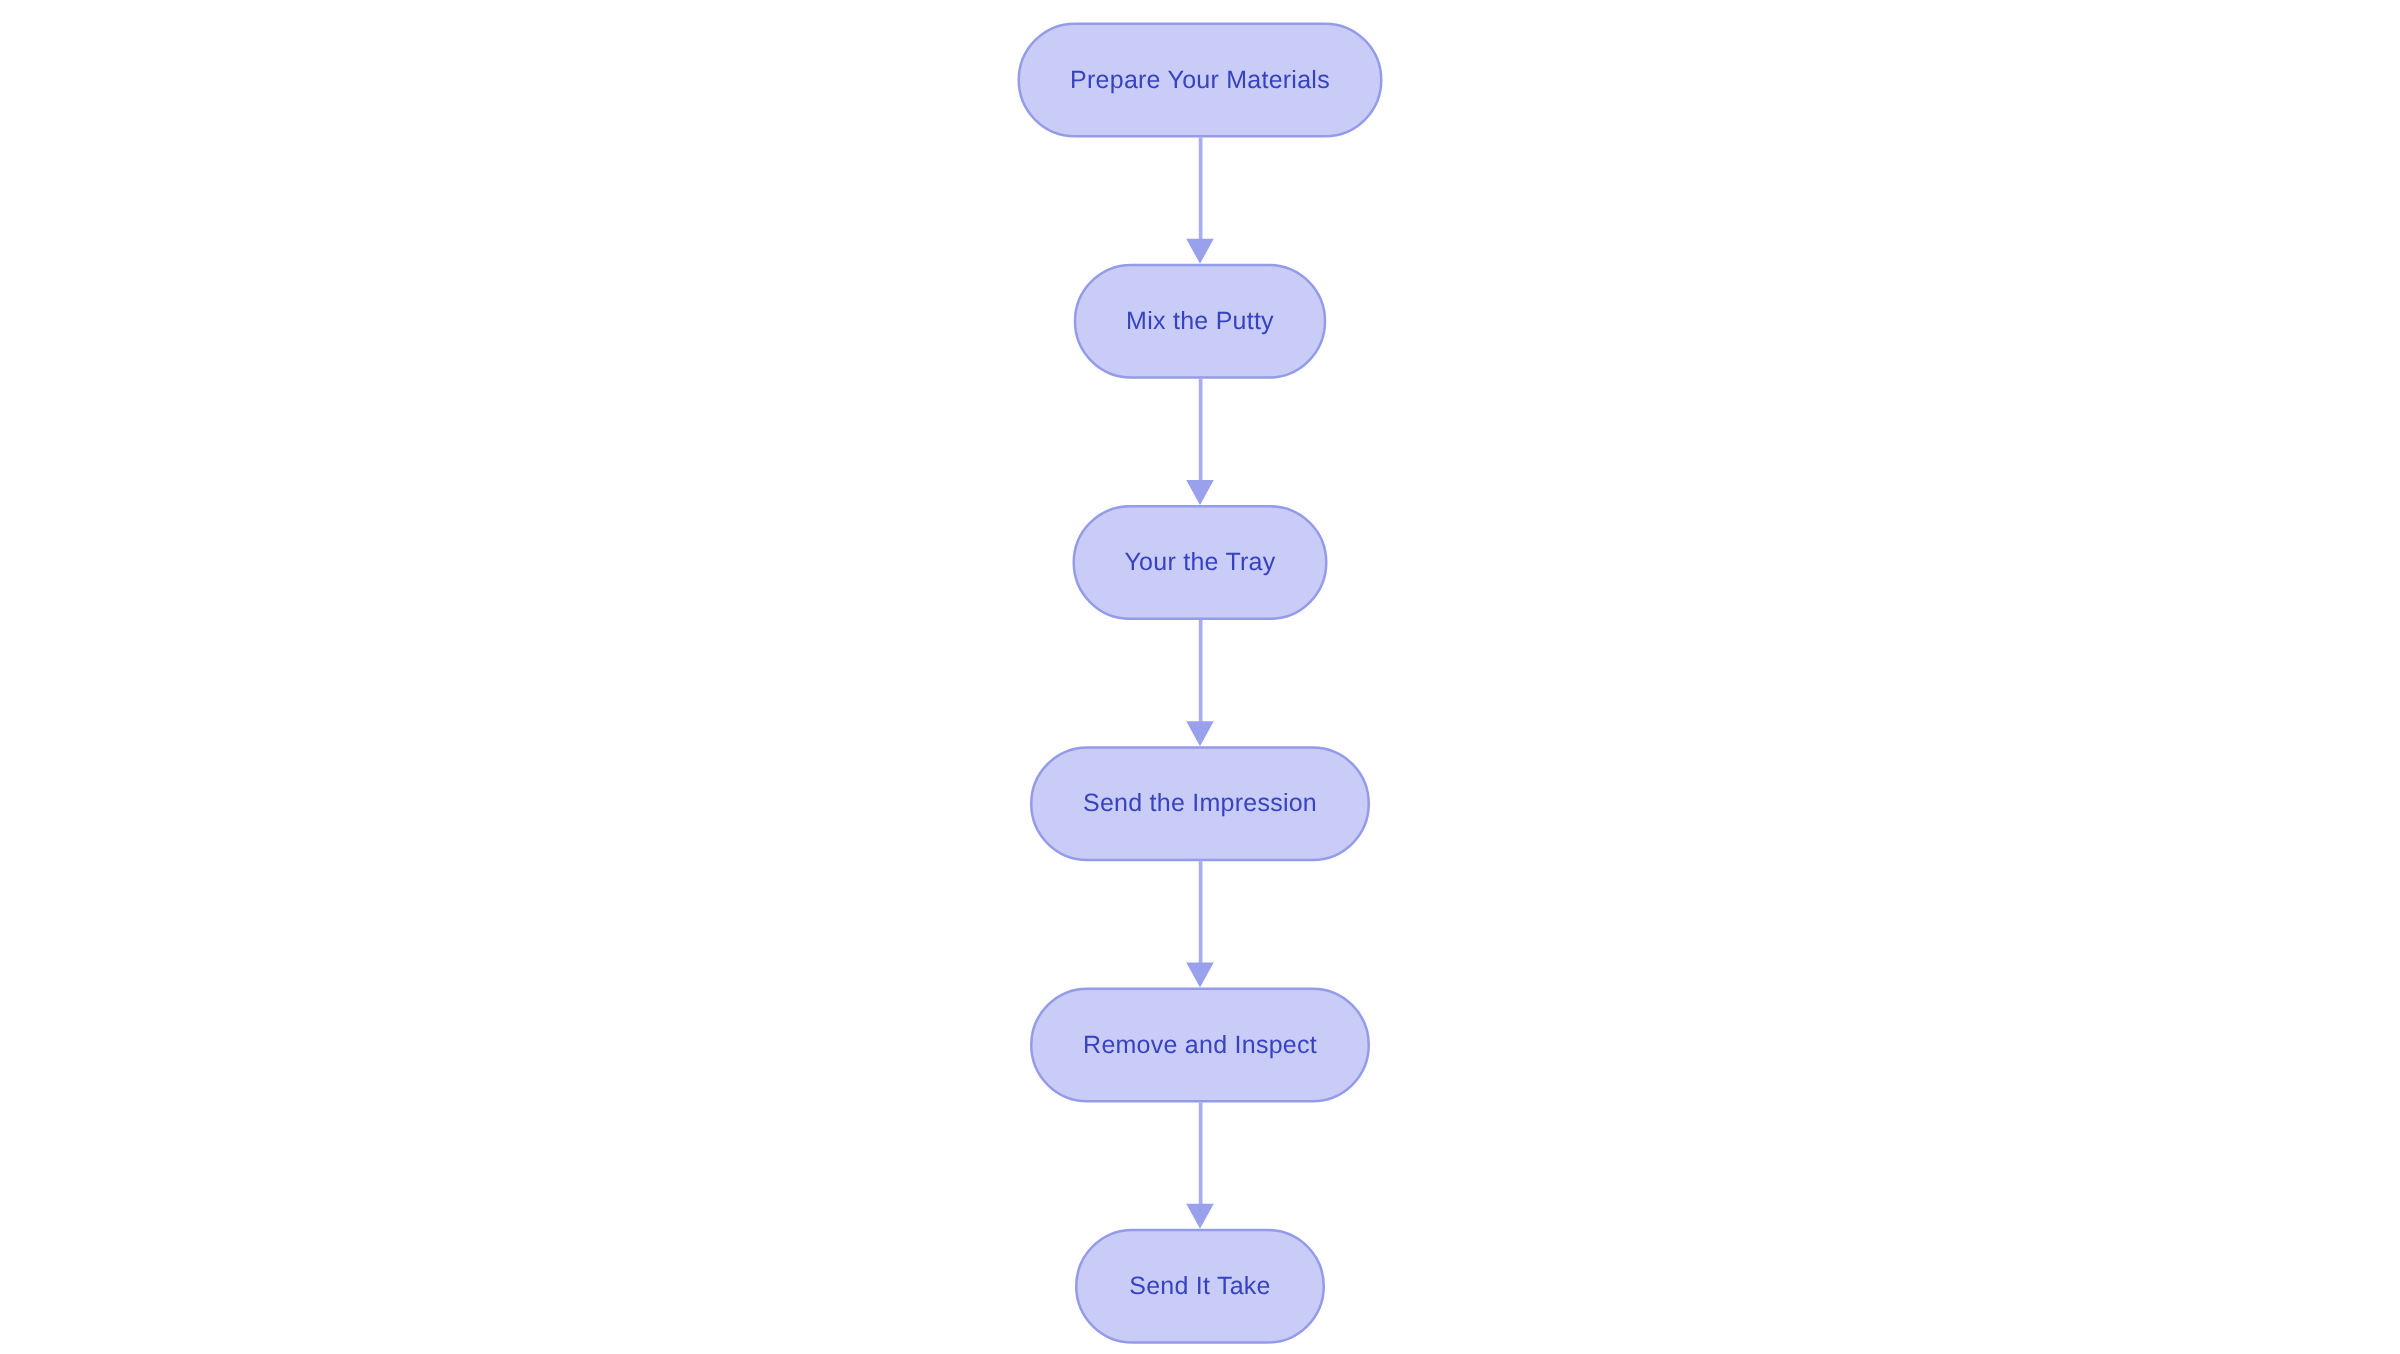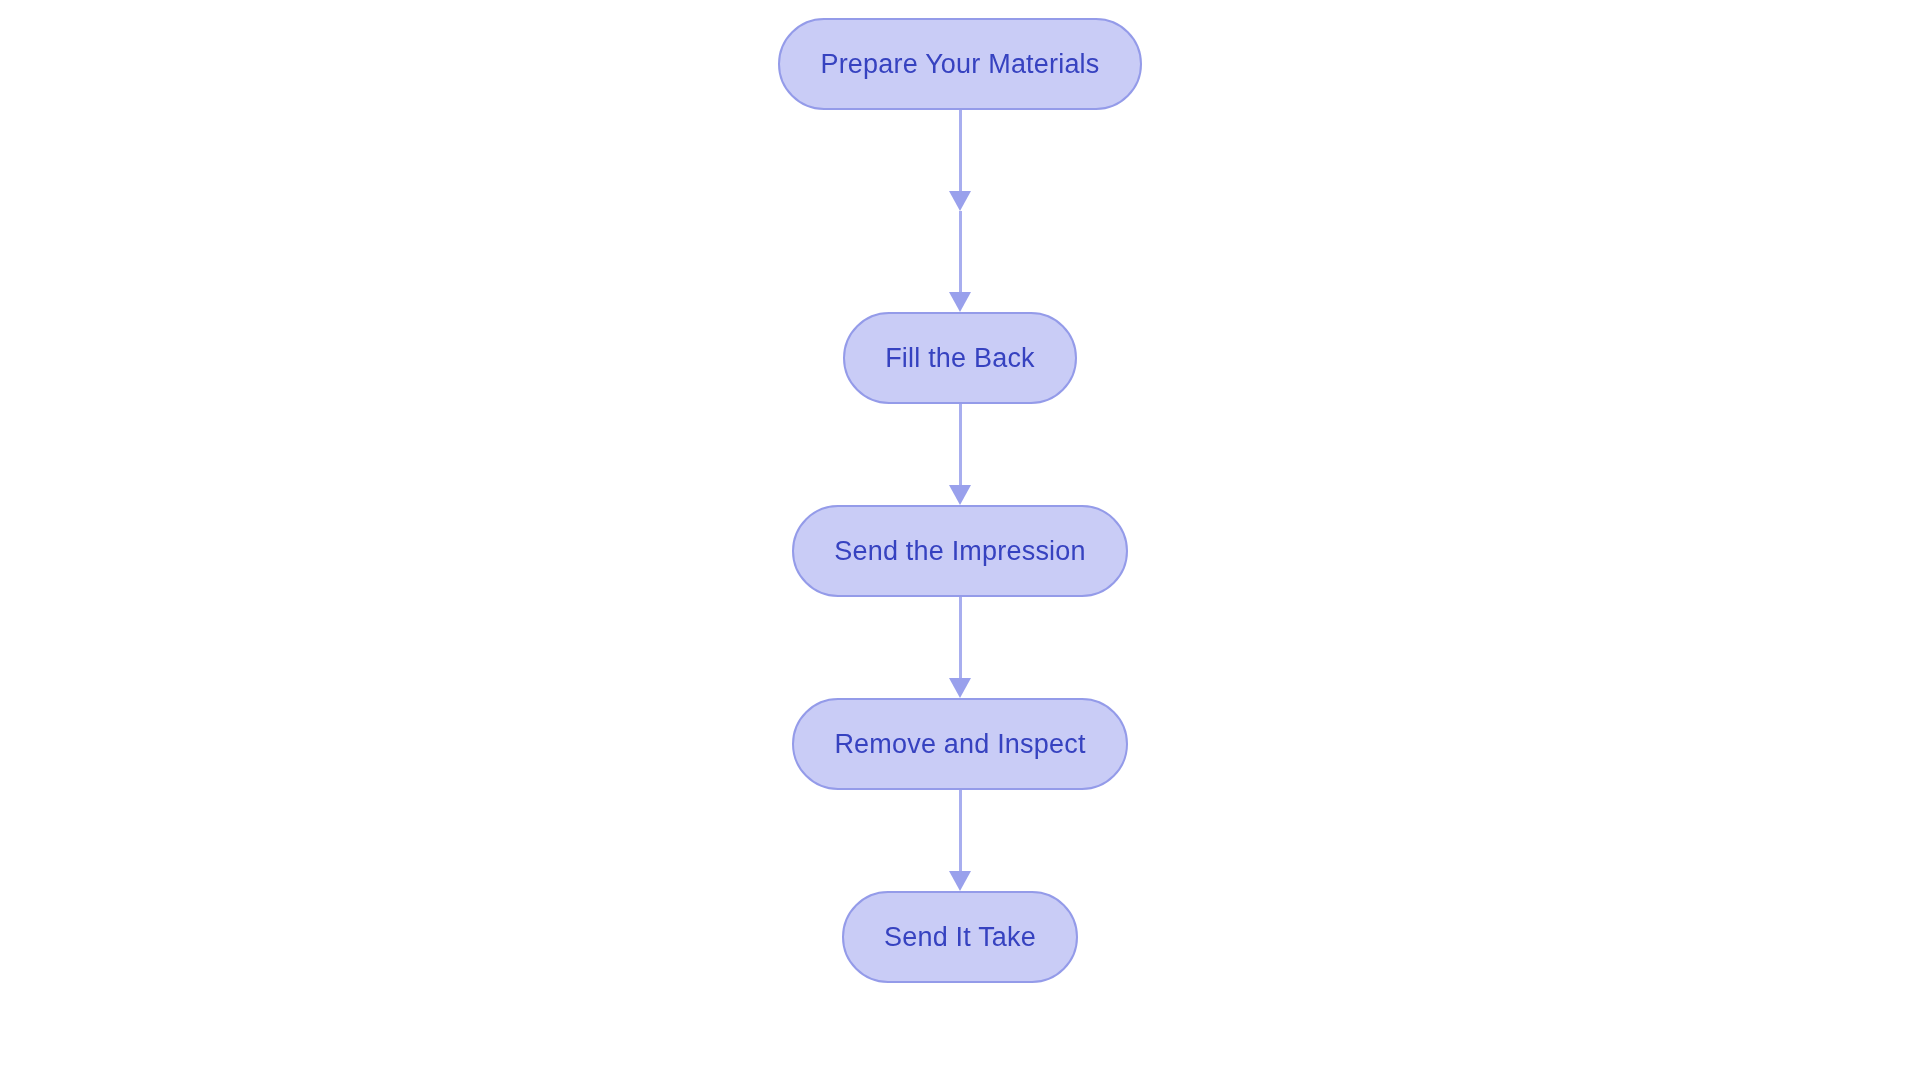--- a/index.html
+++ b/index.html
@@ -30,21 +30,21 @@
     height: 92px;
     padding: 0 40px;
     min-width: 200px;
     display: flex;
     align-items: center;
     justify-content: center;
     background: var(--node-fill);
     border: 2px solid var(--node-border);
     border-radius: 46px;
     color: var(--node-text);
-    font-size: 27px;
+    font-size: 20px;
     letter-spacing: 0.2px;
     white-space: nowrap;
     flex: 0 0 auto;
     cursor: pointer;
   }
   .edge {
     height: 101px;
     width: 24px;
     display: flex;
     flex-direction: column;
@@ -73,28 +73,31 @@
 
   <div class="node">
     <span>Prepare Your Materials</span>
   </div>
 
   <div class="edge">
     <div class="shaft"></div>
     <div class="head"></div>
   </div>
 
+  <div class="node">
+    <span>Mix the Putty</span>
+  </div>
 
   <div class="edge">
     <div class="shaft"></div>
     <div class="head"></div>
   </div>
 
   <div class="node">
-    <span>Fill the Back</span>
+    <span>Your the Tray</span>
   </div>
 
   <div class="edge">
     <div class="shaft"></div>
     <div class="head"></div>
   </div>
 
   <div class="node">
     <span>Send the Impression</span>
   </div>

